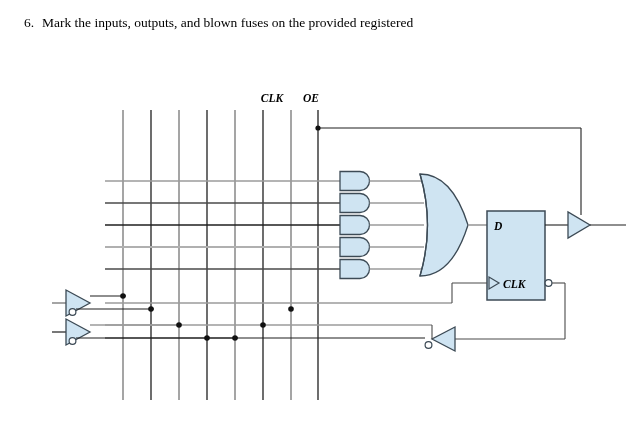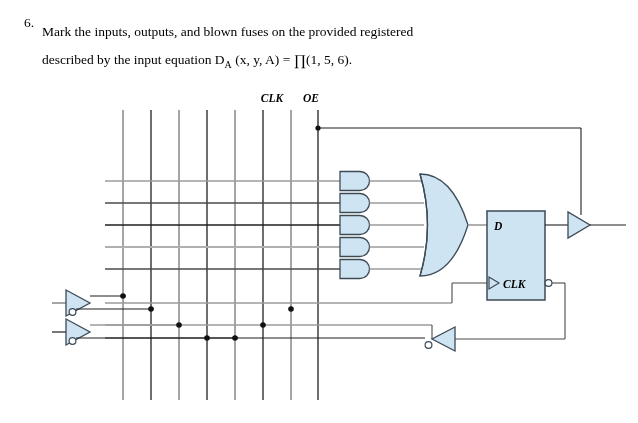--- a/index.html
+++ b/index.html
@@ -12,38 +12,37 @@
     position:absolute;left:0;top:0;width:638px;
   }
   .q-row{display:flex;align-items:flex-start;}
   .q-num{
     width:34px;text-align:right;padding-right:8px;
     font-size:13.5px;line-height:19px;flex:none;
   }
   .q-text{
     font-size:13.5px;line-height:19px;width:560px;
   }
-  .q-line{white-space:nowrap;margin-top:9px;}
+  .q-line{white-space:nowrap;}
   .sub{font-size:10px;vertical-align:sub;}
   .pi{font-size:15px;line-height:0;position:relative;top:1px;}
   #diagram{position:absolute;left:0;top:0;}
   .label-italic{
     font-family:"Liberation Serif", serif;
     font-style:italic;font-weight:bold;
   }
 </style>
 </head>
 <body>
 
 <div id="question">
   <div class="q-row" style="margin-top:13px;">
     <div class="q-num">6.</div>
     <div class="q-text">
       <div class="q-line">Mark the inputs, outputs, and blown fuses on the provided registered</div>
-      <div class="q-line"><span>described by the input equation  D</span><span class="sub">A</span><span> (x, y, A) = </span><span class="pi">∏</span><span>(1, 5, 6).</span></div>
     </div>
   </div>
 </div>
 
 <svg id="diagram" width="638" height="423" viewBox="0 0 638 423">
 
   <g>
     <line x1="123" y1="110" x2="123" y2="400" stroke="#8f8f8f" stroke-width="1.6"></line>
     <line x1="151" y1="110" x2="151" y2="400" stroke="#1f1f1f" stroke-width="1.3"></line>
     <line x1="179" y1="110" x2="179" y2="400" stroke="#8f8f8f" stroke-width="1.6"></line>

